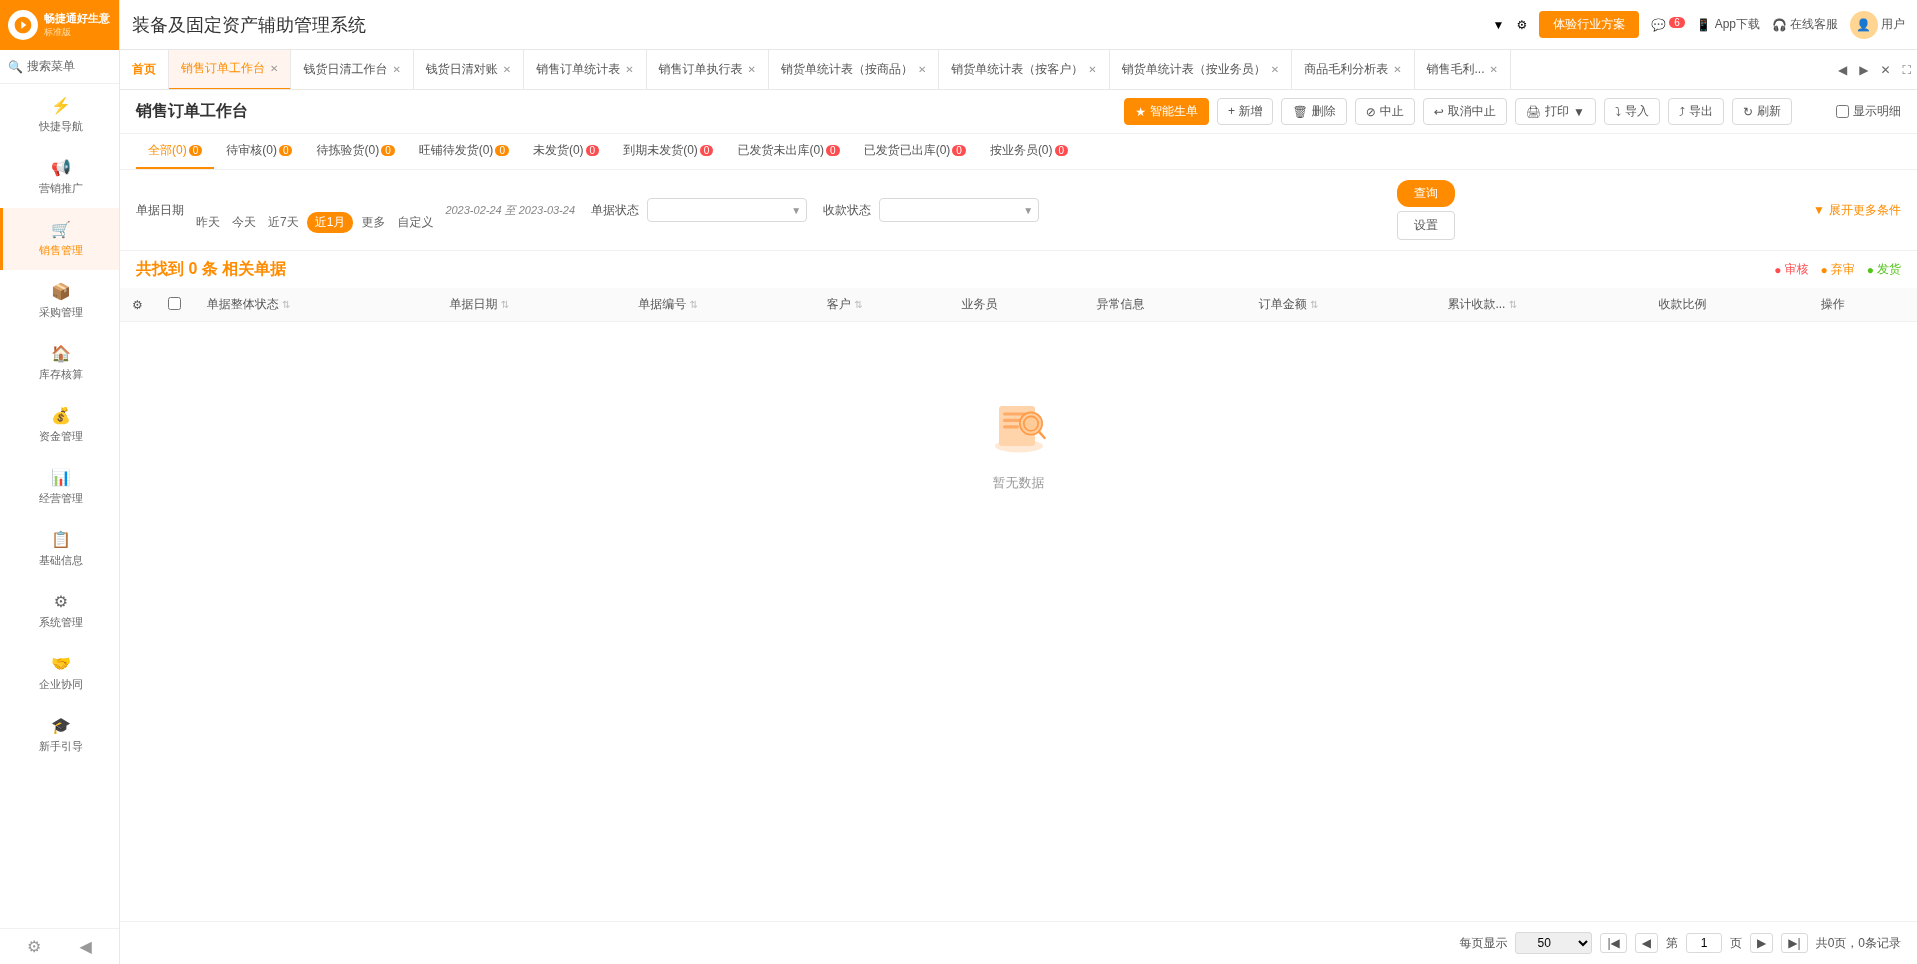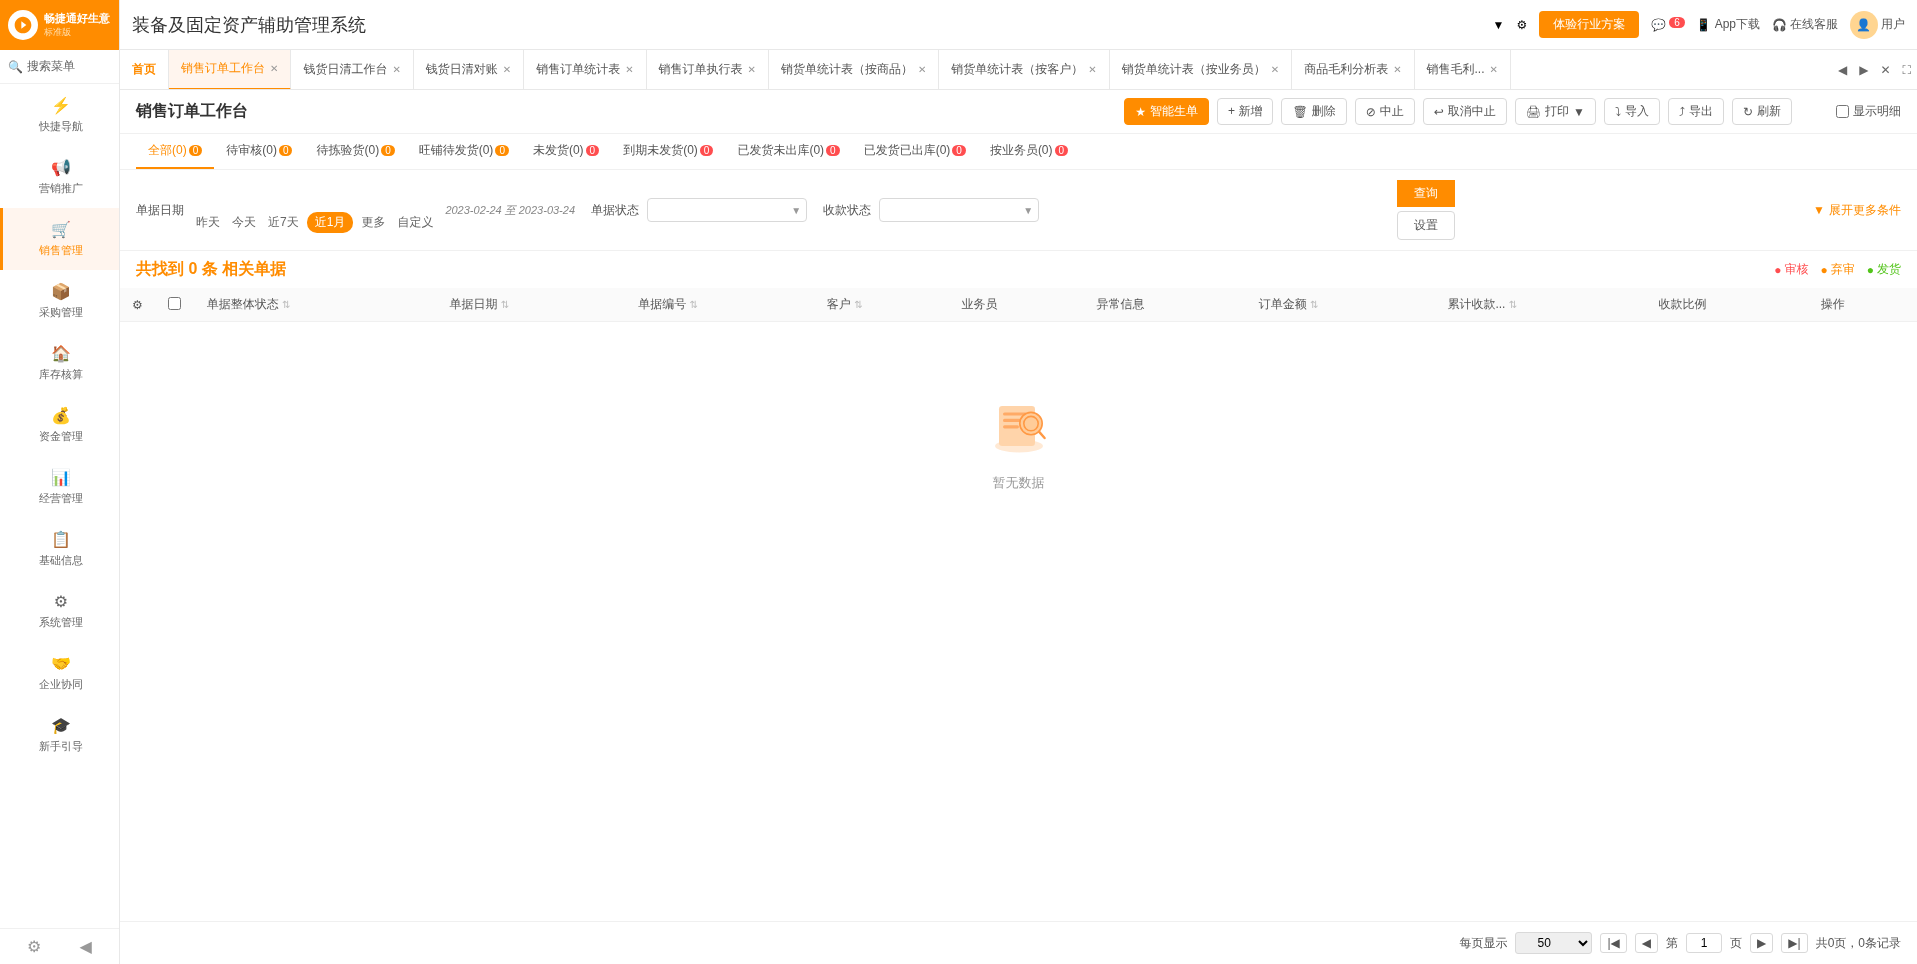--- a/index.html
+++ b/index.html
@@ -64,21 +64,21 @@
     .filter-group { display: flex; align-items: center; gap: 8px; }
     .filter-label { color: #555; font-size: 12px; white-space: nowrap; }
     .date-shortcuts { display: flex; align-items: flex-end; gap: 4px; margin-top: 24px; }
     .date-shortcut { color: #666; font-size: 12px; cursor: pointer; padding: 2px 4px; border-radius: 3px; }
     .date-shortcut.active { background: #ff8c00; color: #fff; border-radius: 10px; padding: 2px 8px; }
     .date-range { color: #888; font-size: 11px; font-style: italic; }
     .filter-select { border: 1px solid #d9d9d9; border-radius: 4px; padding: 4px 24px 4px 8px; font-size: 12px; color: #555; background: #fff; appearance: none; cursor: pointer; min-width: 160px; position: relative; }
     .select-wrapper { position: relative; display: inline-block; }
     .select-wrapper::after { content: '▼'; position: absolute; right: 6px; top: 50%; transform: translateY(-50%); font-size: 10px; color: #999; pointer-events: none; }
     .expand-btn { display: flex; align-items: center; gap: 4px; color: #ff8c00; cursor: pointer; font-size: 12px; margin-left: auto; }
-    .query-btn { background: #ff8c00; color: #fff; border: none; border-radius: 0; padding: 5px 16px; cursor: pointer; font-size: 12px; }
+    .query-btn { background: #ff8c00; color: #fff; border: none; border-radius: 12px; padding: 5px 16px; cursor: pointer; font-size: 12px; }
     .setting-btn { background: #fff; color: #555; border: 1px solid #d9d9d9; border-radius: 4px; padding: 5px 16px; cursor: pointer; font-size: 12px; }
     .filter-right { display: flex; flex-direction: column; gap: 4px; margin-left: auto; }
 
     
     .table-header { padding: 8px 16px; display: flex; align-items: center; justify-content: space-between; }
     .table-count { font-size: 16px; color: #555; }
     .table-count span { color: #ff8c00; font-weight: bold; }
     .table-actions-right { display: flex; align-items: center; gap: 12px; }
     .table-action-btn { display: flex; align-items: center; gap: 3px; font-size: 12px; color: #555; cursor: pointer; }
     .table-action-btn.red { color: #ff4d4f; }

